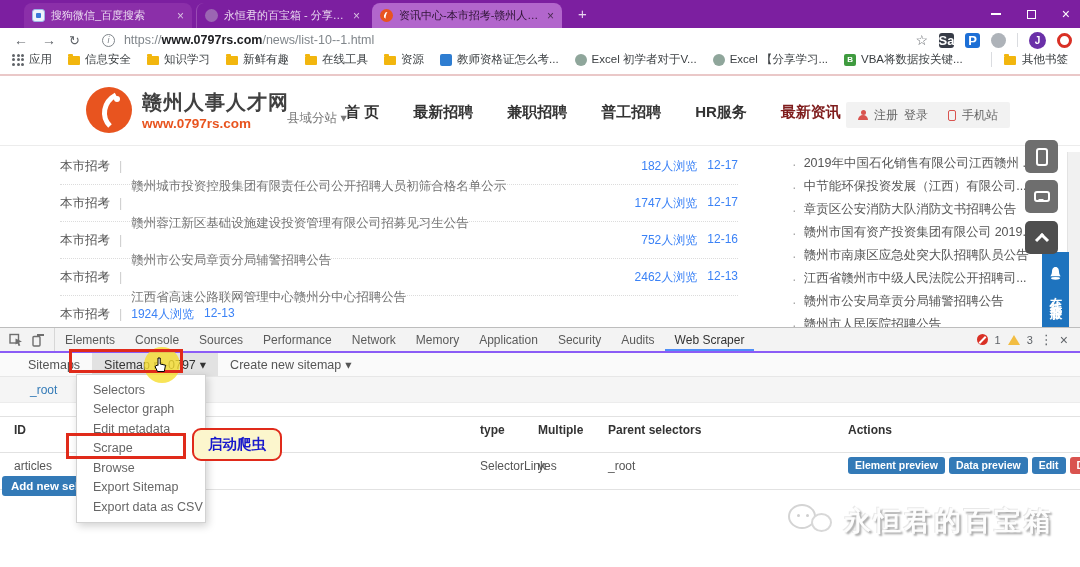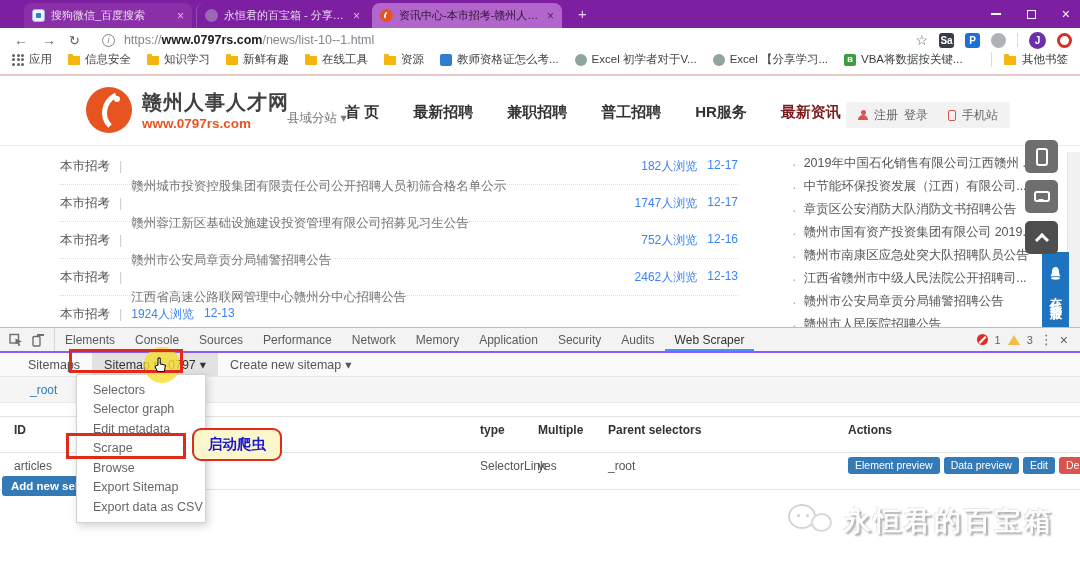--- a/index.html
+++ b/index.html
@@ -29,21 +29,21 @@
   .wc-close { color:#fff; font-size:14px; line-height:10px; }
 
   .addressbar { position:absolute; top:28px; left:0; width:100%; height:24px; background:#fff; display:flex; align-items:center; }
   .nav-arrow { font-size:14px; color:#5f6368; margin-left:14px; }
   .reload { font-size:13px; color:#5f6368; margin-left:13px; }
   .info-circle { width:13px; height:13px; border:1px solid #80868b; border-radius:50%; color:#80868b; font-size:9px; font-style:italic; display:flex; align-items:center; justify-content:center; margin-left:22px; }
   .url { margin-left:9px; font-size:12.5px; color:#80868b; white-space:nowrap; }
   .url .host { color:#202124; font-weight:bold; }
   .addr-right { margin-left:auto; display:flex; align-items:center; gap:11px; margin-right:8px; }
   .star { color:#5f6368; font-size:14px; }
-  .ext { width:15px; height:15px; border-radius:3px; color:#fff; font-size:10px; font-weight:bold; display:flex; align-items:center; justify-content:center; }
+  .ext { width:15px; height:15px; border-radius:3px; color:#fff; font-size:13px; font-weight:bold; display:flex; align-items:center; justify-content:center; }
   .ext-sa { background:#373c47; }
   .ext-p { background:#1d6fd6; }
   .ext-gray { background:#aeb3b9; border-radius:50%; }
   .addr-div { width:1px; height:14px; background:#dadce0; }
   .avatar { width:17px; height:17px; border-radius:50%; background:#6a30a8; color:#fff; font-size:10px; font-weight:bold; display:flex; align-items:center; justify-content:center; }
   .ext-red { width:15px; height:15px; border-radius:50%; background:#fff; border:3.5px solid #d93025; }
 
   .bookmarksbar { position:absolute; top:52px; left:0; width:100%; height:22px; background:#fff; display:flex; align-items:flex-start; gap:16px; padding:0 12px; font-size:11.5px; color:#3c4043; }
   .bm { display:flex; align-items:center; gap:5px; white-space:nowrap; }
   .grid-icon { display:grid; grid-template-columns:repeat(3,3px); grid-gap:1.5px; }
@@ -114,21 +114,21 @@
   .ws-item.selected { background:#e2e2e2; color:#333; }
   .dt-breadcrumb { height:26px; background:#f5f5f5; border-bottom:1px solid #ececec; display:flex; align-items:center; padding-left:30px; font-size:12px; }
   .crumb { color:#337ab7; }
 
   .dt-table { position:absolute; left:0; top:88px; width:1080px; font-size:12px; }
   .tr { position:relative; height:37px; border-bottom:1px solid #e2e2e2; }
   .tr.head { border-top:1px solid #e2e2e2; color:#333; font-weight:bold; }
   .tr.body-row { color:#555; }
   .td { position:absolute; top:0; height:25px; display:flex; align-items:center; white-space:nowrap; }
   .c-id { left:14px; } .c-type { left:480px; } .c-mult { left:538px; } .c-parent { left:608px; } .c-actions { left:848px; gap:4px; }
-  .btn { display:inline-flex; align-items:center; padding:2px 7px; font-size:10.5px; font-weight:normal; color:#fff; background:#337ab7; border-radius:3px; line-height:13px; }
+  .btn { display:inline-flex; align-items:center; padding:2px 7px; font-size:10.5px; font-weight:bold; color:#fff; background:#337ab7; border-radius:3px; line-height:13px; }
   .btn-danger { background:#d9534f; }
   .add-btn { position:absolute; left:2px; top:148px; padding:4px 9px; background:#337ab7; color:#fff; font-size:11.5px; font-weight:bold; border-radius:3px; z-index:3; }
 
   
   .click-glow { position:absolute; left:144px; top:347px; width:36px; height:36px; border-radius:50%; background:#f6dd2e; opacity:.8; z-index:30; }
   .redbox-sitemap { position:absolute; left:69px; top:349px; width:114px; height:24px; border:3px solid #e02a1a; z-index:31; }
   .hand-cursor { position:absolute; left:153px; top:357px; z-index:40; }
   .dropdown { position:absolute; left:76px; top:374px; width:130px; background:#fff; border:1px solid #d2d2d2; box-shadow:2px 3px 8px rgba(0,0,0,.18); padding:5px 0; z-index:20; }
   .dd-item { height:19.5px; display:flex; align-items:center; padding-left:16px; font-size:12.5px; color:#666; white-space:nowrap; }
   .redbox-scrape { position:absolute; left:66px; top:433px; width:120px; height:26px; border:3px solid #e02a1a; z-index:25; }

